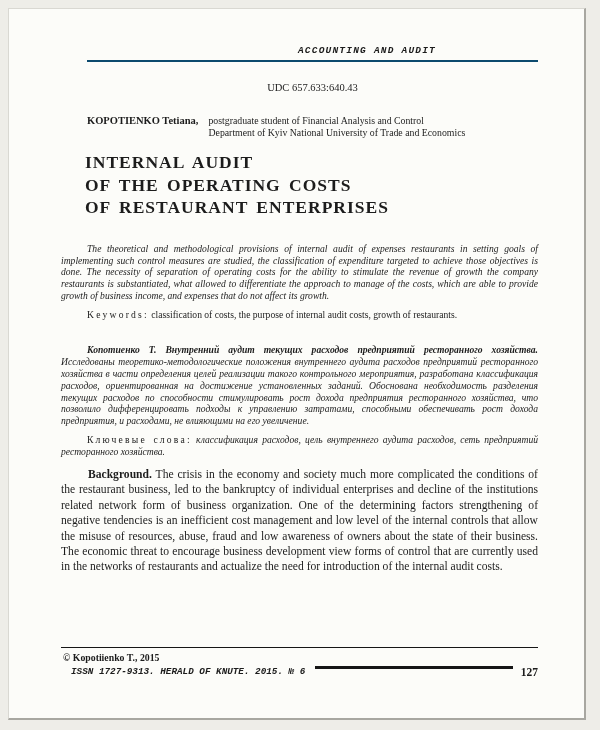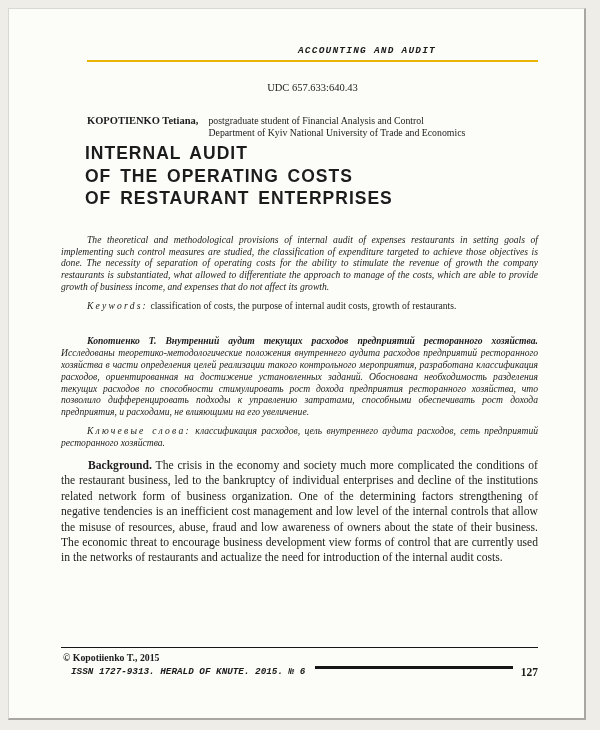--- a/index.html
+++ b/index.html
@@ -16,55 +16,55 @@
     left: 8px; top: 8px;
     width: 578px; height: 712px;
     background: #fcfcf9;
     border: 1px solid #d9d8d2;
     border-right: 2px solid #a8a7a1;
     border-bottom: 2px solid #a8a7a1;
     box-sizing: border-box;
     padding: 30px 46px 0 52px;
   }
   .head-block {
-    border-bottom: 2px solid #eab308;
+    border-bottom: 2px solid #0c4a6e;
     padding: 0 102px 3px 0;
     text-align: right;
     margin-left: 26px;
   }
   .running-head {
     font-family: "Liberation Mono", monospace;
     font-weight: bold; font-style: italic;
     font-size: 9.5px; letter-spacing: 1.2px;
     white-space: nowrap;
   }
   .udc { margin: 20px 0 0 26px; font-size: 10.5px; text-align: center; }
   .author { display: flex; gap: 10px; margin: 22px 0 0 26px; }
   .author-name { font-weight: bold; font-size: 10.5px; white-space: nowrap; }
   .author-aff { font-size: 9.8px; width: 264px; line-height: 1.25; }
   .title {
-    margin: 3px 0 0 24px;
-    font-family: Liberation Sans, sans-serif;
+    margin: 12px 0 0 24px;
+    font-family: Liberation Serif, serif;
     font-weight: bold;
     font-size: 17.5px;
     letter-spacing: 1px; word-spacing: 3px;
     line-height: 1.28;
   }
   .abstract {
     margin: 24px 0 0 0;
     font-style: italic;
     font-size: 9.6px; line-height: 1.24;
     text-align: justify; text-indent: 26px;
   }
   .keywords {
     margin: 7px 0 0 0;
     font-size: 9.6px; line-height: 1.24;
     text-align: justify; text-indent: 26px;
   }
-  .kw-label { font-style: italic; letter-spacing: 2.2px; }
+  .kw-label { letter-spacing: 2.2px; }
   .ru { margin-top: 23px; }
   .ru-lead { font-weight: bold; font-style: italic; }
   .kw-ru-text { font-style: italic; }
   .body-par {
     margin: 9px 0 0 0;
     font-size: 11.6px; line-height: 1.33;
     text-align: justify; text-indent: 27px;
   }
   .body-lead { font-weight: bold; }
   .footer { position: absolute; left: 52px; right: 46px; bottom: 40px; }

